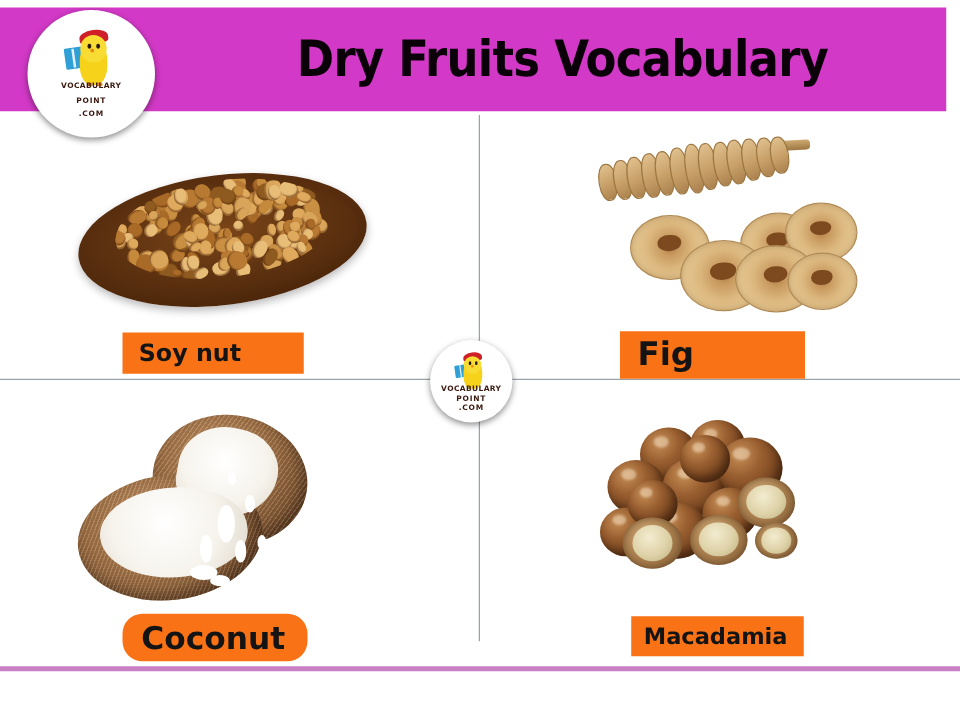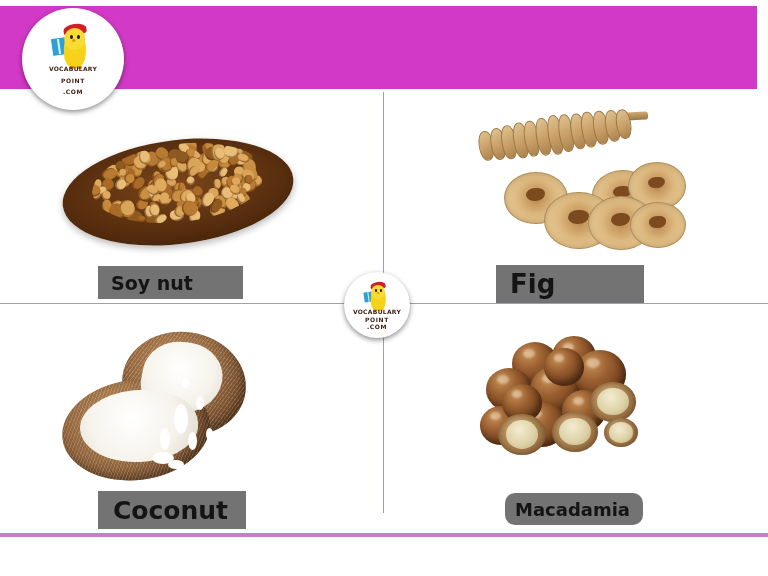--- a/index.html
+++ b/index.html
@@ -182,32 +182,32 @@
 
   
   .cell {
     position: absolute;
   }
   .cell-art {
     position: absolute;
   }
   .cell-label {
     position: absolute;
-    background: #737373;
+    background: #f97316;
     color: #141414;
     font-weight: bold;
     font-family: "DejaVu Sans", sans-serif;
     display: flex;
     align-items: center;
     white-space: nowrap;
   }
   #label-soynut   { left: 98px;  top: 266px; width: 145px; height: 33px; font-size: 19px; padding-left: 13px; box-sizing: border-box; }
   #label-fig      { left: 496px; top: 265px; width: 148px; height: 38px; font-size: 26px; padding-left: 14px; box-sizing: border-box; }
-  #label-coconut  { left: 98px;  top: 491px; width: 148px; height: 38px; font-size: 25px; padding-left: 15px; box-sizing: border-box; }
-  #label-macadamia{ left: 505px; top: 493px; width: 138px; height: 32px; font-size: 18px; padding-left: 10px; box-sizing: border-box; border-radius: 10px; }
+  #label-coconut  { left: 98px;  top: 491px; width: 148px; height: 38px; font-size: 25px; padding-left: 15px; box-sizing: border-box; border-radius: 16px; }
+  #label-macadamia{ left: 505px; top: 493px; width: 138px; height: 32px; font-size: 18px; padding-left: 10px; box-sizing: border-box; }
 
   
   #art-soynut { left: 62px; top: 128px; width: 232px; height: 118px; }
   .dish {
     position: absolute;
     left: 0; top: 12px;
     width: 232px; height: 104px;
     border-radius: 50%;
     background:
       radial-gradient(ellipse 70% 66% at 48% 40%, #6d3c14 0%, #5a2f0f 55%, #4a2509 100%);
@@ -380,20 +380,21 @@
     font-family: "DejaVu Sans", sans-serif;
     white-space: nowrap;
   }
 </style>
 </head>
 <body>
 
 <div class="poster">
 
   <div class="header-band"></div>
+  <div class="header-title">Dry Fruits Vocabulary</div>
 
   <div class="logo logo-main">
     <div class="logo-ring"></div>
     <div class="logo-inner">
       <div class="logo-book"></div>
       <div class="chick-cap"></div>
       <div class="chick-body"></div>
       <div class="chick-head"></div>
       <div class="chick-eye l"></div>
       <div class="chick-eye r"></div>

